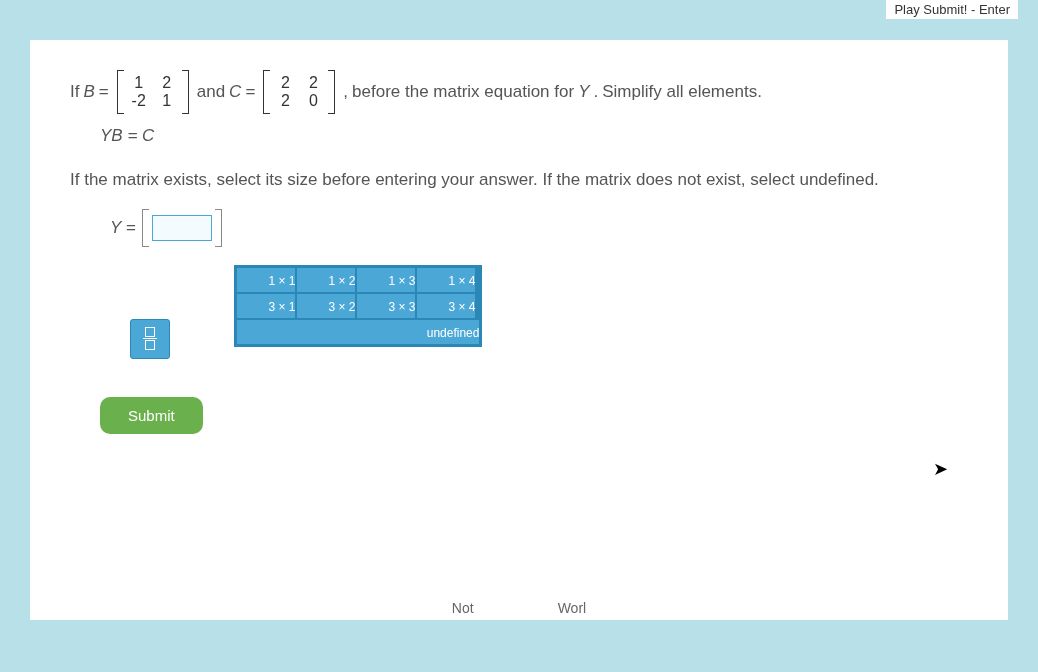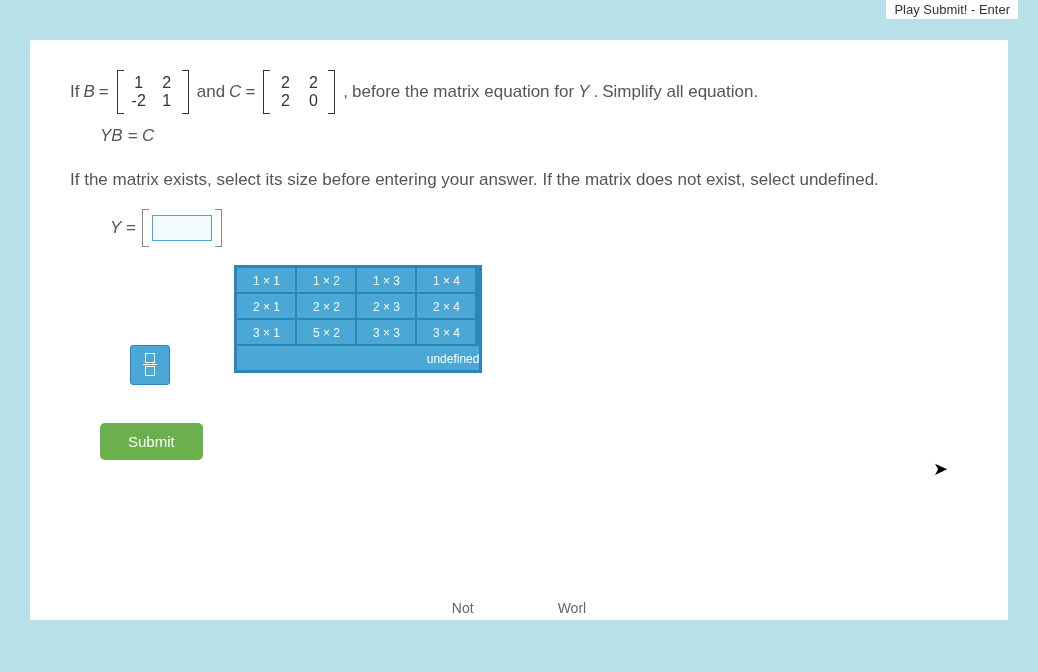--- a/index.html
+++ b/index.html
@@ -123,21 +123,21 @@
     border: 2px solid #2a87b6;
     background: #2a87b6;
   }
   .size-grid-row { display: flex; }
   .size-cell {
     width: 60px;
     height: 26px;
     background: #4aa7d6;
     color: #fff;
     border: 1px solid #2a87b6;
-    text-align: center;
+    text-align: right;
     font-size: 12px;
     line-height: 26px;
     cursor: pointer;
   }
   .undefined-cell {
     grid-column: span 4;
     width: 244px;
     height: 26px;
     background: #4aa7d6;
     color: #fff;
@@ -149,21 +149,21 @@
   }
   .submit-btn {
     display: inline-block;
     margin-top: 24px;
     margin-left: 30px;
     background: #6ab04c;
     color: #fff;
     border: none;
     padding: 10px 28px;
     font-size: 15px;
-    border-radius: 5px;
+    border-radius: 10px;
     cursor: pointer;
   }
   .bottom-cut {
     position: absolute;
     bottom: 4px;
     left: 50%;
     transform: translateX(-50%);
     display: flex;
     gap: 84px;
     font-size: 14px;
@@ -208,21 +208,21 @@
       </div>
       <div class="matrix-row">
         <span class="matrix-cell">2</span>
         <span class="matrix-cell">0</span>
       </div>
     </span>
     <span class="eq-text-n">,</span>
     <span class="eq-text-n">before the matrix equation for</span>
     <span class="eq-text">Y</span>
       <span class="eq-text-n">.</span>
-    <span class="eq-text-n">Simplify all equation.</span>
+    <span class="eq-text-n">Simplify all elements.</span>
   </div>
 
   <div class="yb-line">
     <span style="font-style:italic">YB = C</span>
   </div>
 
   <div class="instruction">If the matrix exists, select its size before entering your answer. If the matrix does not exist, select undefined.</div>
 
   <div class="answer-line">
     <span class="eq-text">Y =</span>
@@ -238,28 +238,22 @@
   </div>
 
   <div class="size-grid">
     <div class="size-grid-row">
       <div class="size-cell">1 × 1</div>
       <div class="size-cell">1 × 2</div>
       <div class="size-cell">1 × 3</div>
       <div class="size-cell">1 × 4</div>
     </div>
     <div class="size-grid-row">
-      <div class="size-cell">2 × 1</div>
-      <div class="size-cell">2 × 2</div>
-      <div class="size-cell">2 × 3</div>
-      <div class="size-cell">2 × 4</div>
-    </div>
-    <div class="size-grid-row">
       <div class="size-cell">3 × 1</div>
-      <div class="size-cell">5 × 2</div>
+      <div class="size-cell">3 × 2</div>
       <div class="size-cell">3 × 3</div>
       <div class="size-cell">3 × 4</div>
     </div>
     <div class="size-grid-row">
       <div class="undefined-cell">undefined</div>
     </div>
   </div>
 
   <div>
     <button class="submit-btn">Submit</button>

